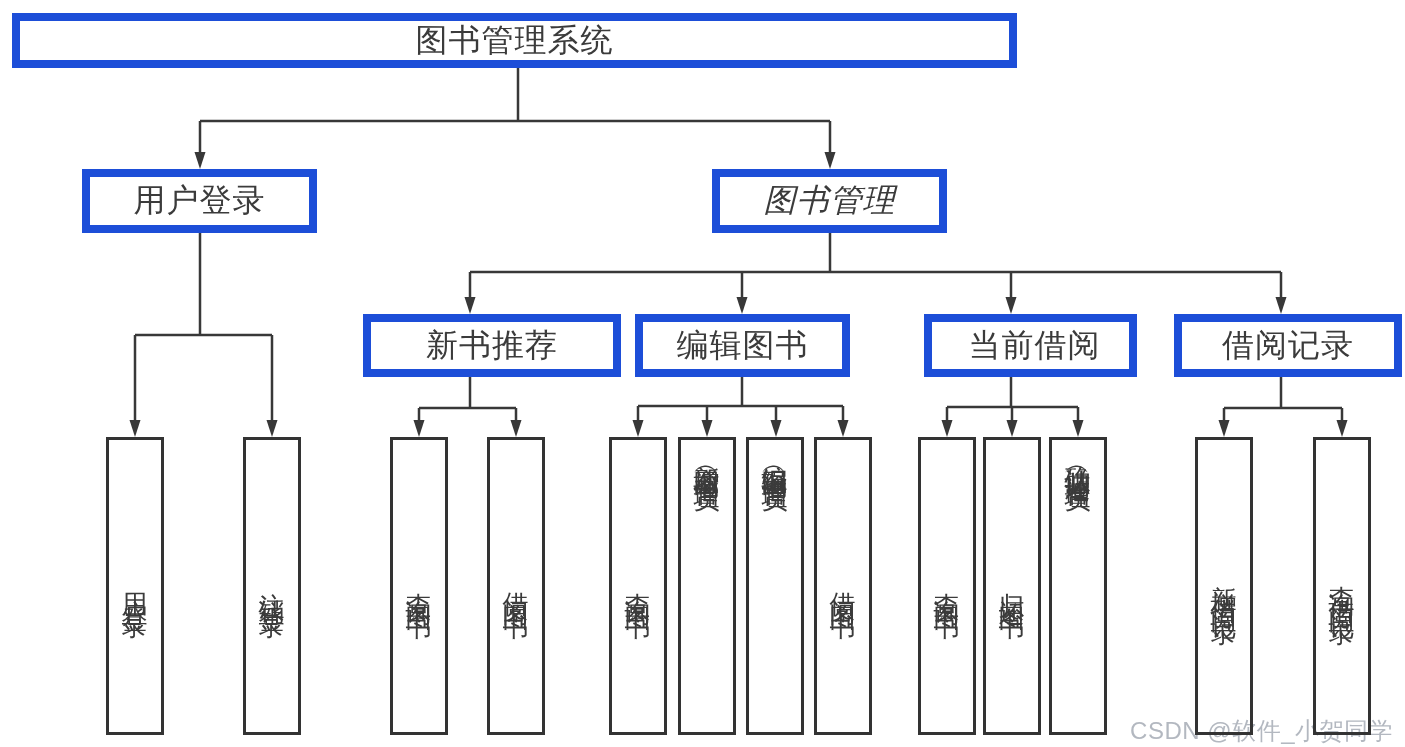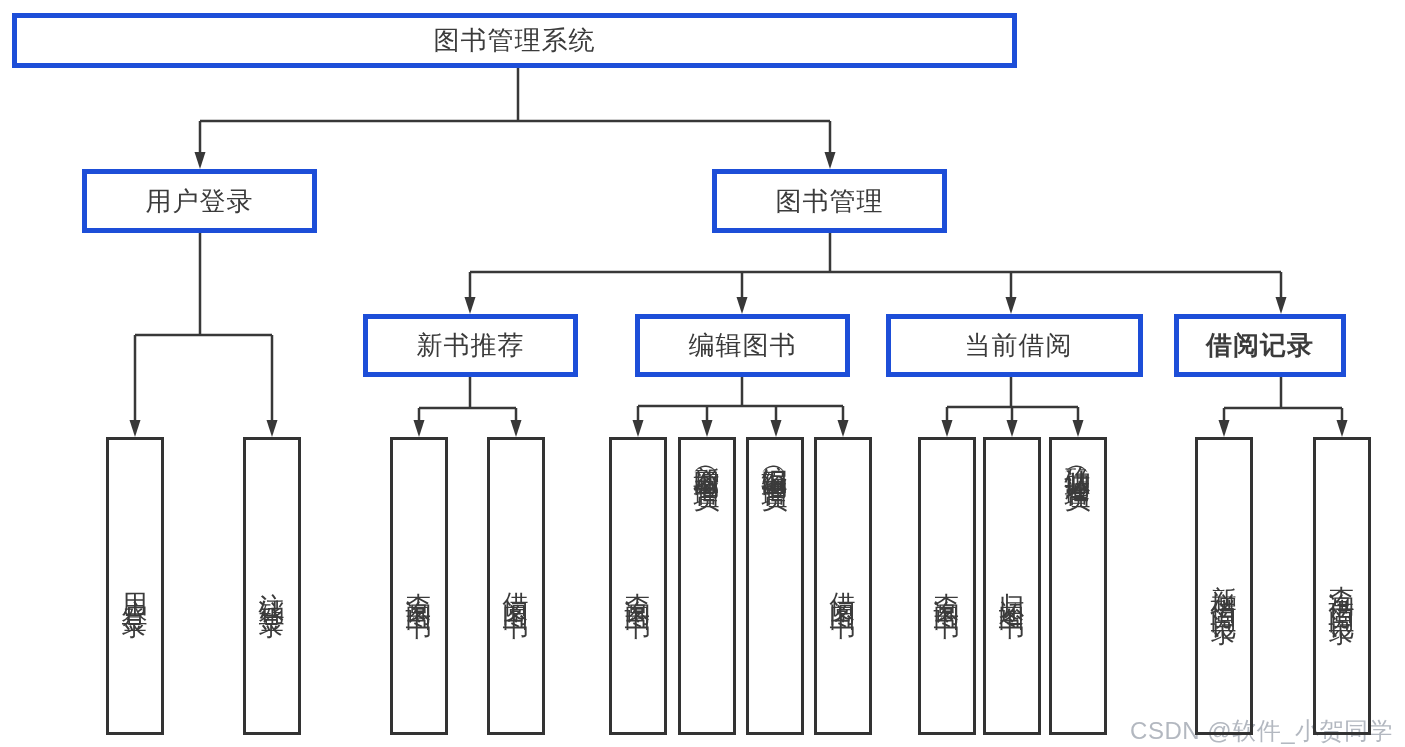--- a/index.html
+++ b/index.html
@@ -14,38 +14,38 @@
   }
   .connector-layer {
     position: absolute;
     left: 0; top: 0;
     width: 1405px; height: 747px;
     z-index: 1;
   }
   .node {
     position: absolute;
     box-sizing: border-box;
-    border: 5px solid #1d4ed8;
+    border: 8px solid #1d4ed8;
     background: #ffffff;
     display: flex;
     align-items: center;
     justify-content: center;
     z-index: 2;
-    font-size: 26px;
+    font-size: 32px;
     letter-spacing: 1px;
     color: #3b3b3b;
   }
   .node--root   { left: 12px;  top: 13px;  width: 1005px; height: 55px; }
   .node--l2a    { left: 82px;  top: 169px; width: 235px;  height: 64px; }
-  .node--l2b    { left: 712px; top: 169px; width: 235px;  height: 64px; }
+  .node--l2b    { left: 712px; top: 169px; width: 235px;  height: 64px; font-style: italic; }
   .node--l3 { top: 314px; height: 63px; }
-  .node--l3a { left: 363px;  width: 215px; }
+  .node--l3a { left: 363px;  width: 258px; }
   .node--l3b { left: 635px;  width: 215px; }
-  .node--l3c { left: 886px;  width: 257px; padding-left: 8px; }
-  .node--l3d { left: 1174px; width: 172px; font-weight: bold; }
+  .node--l3c { left: 924px;  width: 213px; padding-left: 8px; }
+  .node--l3d { left: 1174px; width: 228px; }
 
   .leaf {
     position: absolute;
     box-sizing: border-box;
     top: 437px;
     width: 58px;
     height: 298px;
     border: 3px solid #333333;
     background: #ffffff;
     display: flex;

